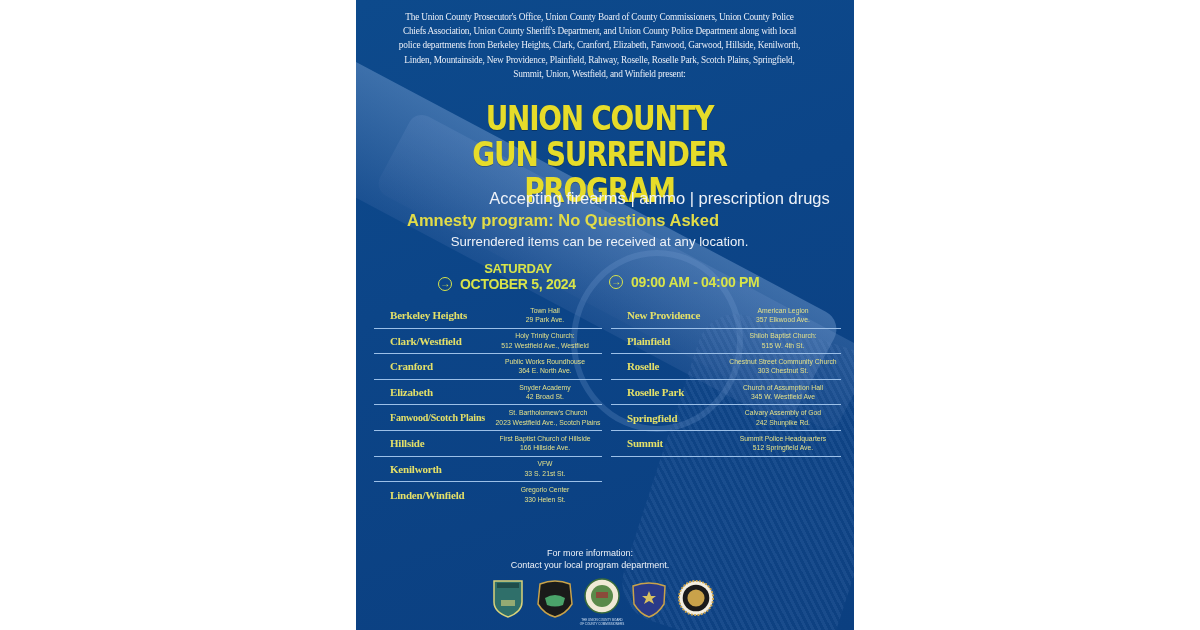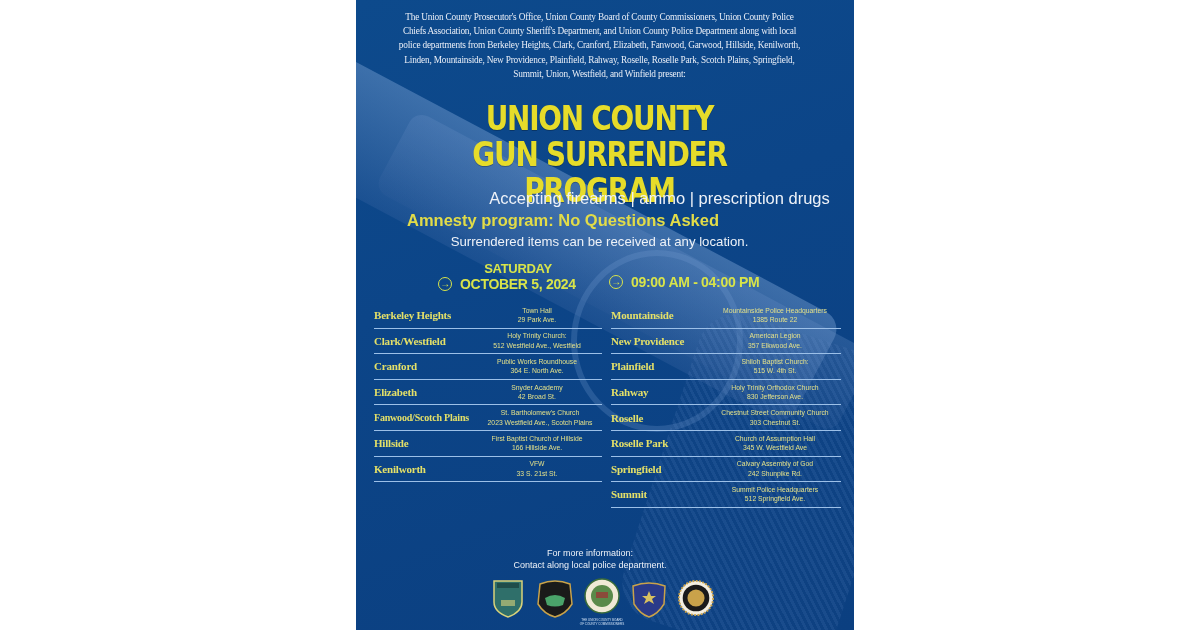--- a/index.html
+++ b/index.html
@@ -68,21 +68,21 @@
   }
   .col { position: absolute; top: 303px; width: 228px; }
   .col.left { left: 18px; }
   .col.right { left: 255px; width: 230px; }
   .row {
     display: flex; align-items: center; height: 25.6px; border-bottom: 1.5px solid #9cc0e8;
     box-sizing: border-box;
   }
   .loc-name {
     width: 98px; flex: 0 0 auto; color: #e4e068; font-family: "Liberation Serif", serif; font-weight: 700;
-    font-size: 11px; white-space: nowrap; letter-spacing: -0.2px;
+    font-size: 11px; white-space: nowrap; letter-spacing: -0.2px; margin-left: 16px;
   }
   .loc-detail {
     flex: 1; text-align: center; color: #e2e08a; font-size: 6.8px; line-height: 9.5px; white-space: nowrap;
   }
   .footer {
     position: absolute; left: 0; width: 468px; top: 547px; text-align: center; color: #eef2f8; font-size: 9px; line-height: 12px;
   }
   .badges { position: absolute; left: 133px; top: 578px; display: flex; gap: 9px; align-items: flex-start; }
   .badge { width: 38px; height: 40px; display: flex; align-items: center; justify-content: center; position: relative; }
   .badge .cap { position: absolute; top: 41px; left: -4px; width: 46px; font-size: 3px; color: #cfe0f5; text-align: center; line-height: 3.5px; }
@@ -164,52 +164,45 @@
             <div>166 Hillside Ave.</div>
           </div>
         </div>
       <div class="row">
           <div class="loc-name">Kenilworth</div>
           <div class="loc-detail">
             <div>VFW</div>
             <div>33 S. 21st St.</div>
           </div>
         </div>
+      <div class="row" style="border-bottom:none">
+          <div class="loc-name">Linden/Winfield</div>
+          <div class="loc-detail">
+            <div>Gregorio Center</div>
+            <div>330 Helen St.</div>
+          </div>
+        </div>
     </div>
 
     <div class="col right">
-      <div class="row">
-          <div class="loc-name">Mountainside</div>
-          <div class="loc-detail">
-            <div>Mountainside Police Headquarters</div>
-            <div>1385 Route 22</div>
-          </div>
-        </div>
       <div class="row">
           <div class="loc-name">New Providence</div>
           <div class="loc-detail">
             <div>American Legion</div>
             <div>357 Elkwood Ave.</div>
           </div>
         </div>
       <div class="row">
           <div class="loc-name">Plainfield</div>
           <div class="loc-detail">
             <div>Shiloh Baptist Church:</div>
             <div>515 W. 4th St.</div>
           </div>
         </div>
       <div class="row">
-          <div class="loc-name">Rahway</div>
-          <div class="loc-detail">
-            <div>Holy Trinity Orthodox Church</div>
-            <div>830 Jefferson Ave.</div>
-          </div>
-        </div>
-      <div class="row">
           <div class="loc-name">Roselle</div>
           <div class="loc-detail">
             <div>Chestnut Street Community Church</div>
             <div>303 Chestnut St.</div>
           </div>
         </div>
       <div class="row">
           <div class="loc-name">Roselle Park</div>
           <div class="loc-detail">
             <div>Church of Assumption Hall</div>
@@ -227,21 +220,21 @@
           <div class="loc-name">Summit</div>
           <div class="loc-detail">
             <div>Summit Police Headquarters</div>
             <div>512 Springfield Ave.</div>
           </div>
         </div>
     </div>
 
     <div class="footer">
       <div>For more information:</div>
-      <div>Contact along local police department.</div>
+      <div>Contact your local program department.</div>
     </div>
 
     <div class="badges">
       <div class="badge">
         <svg width="34" height="40" viewBox="0 0 34 40">
             <path d="M3 3 H31 V24 Q31 34 17 39 Q3 34 3 24 Z" fill="#2f6f6a" stroke="#d9d27a" stroke-width="1.5"></path>
             <rect x="6" y="5" width="22" height="5" fill="#1f4d4a"></rect>
             <path d="M10 22 h14 v6 h-14 z" fill="#d9d27a" opacity="0.6"></path>
           </svg>
       </div>

